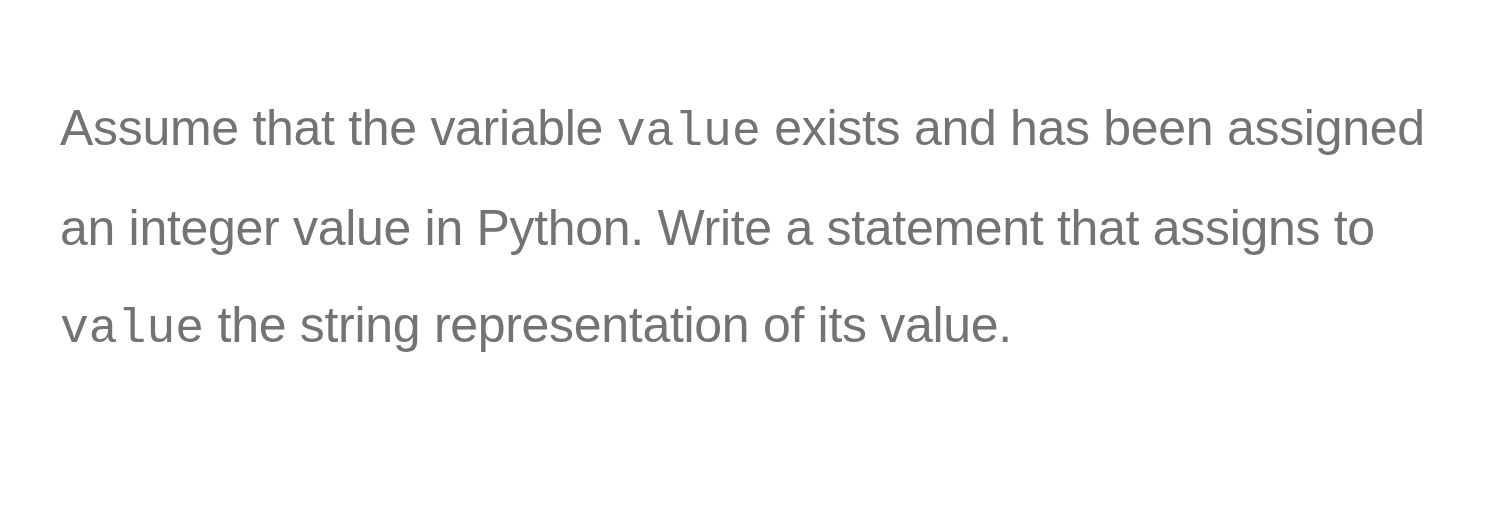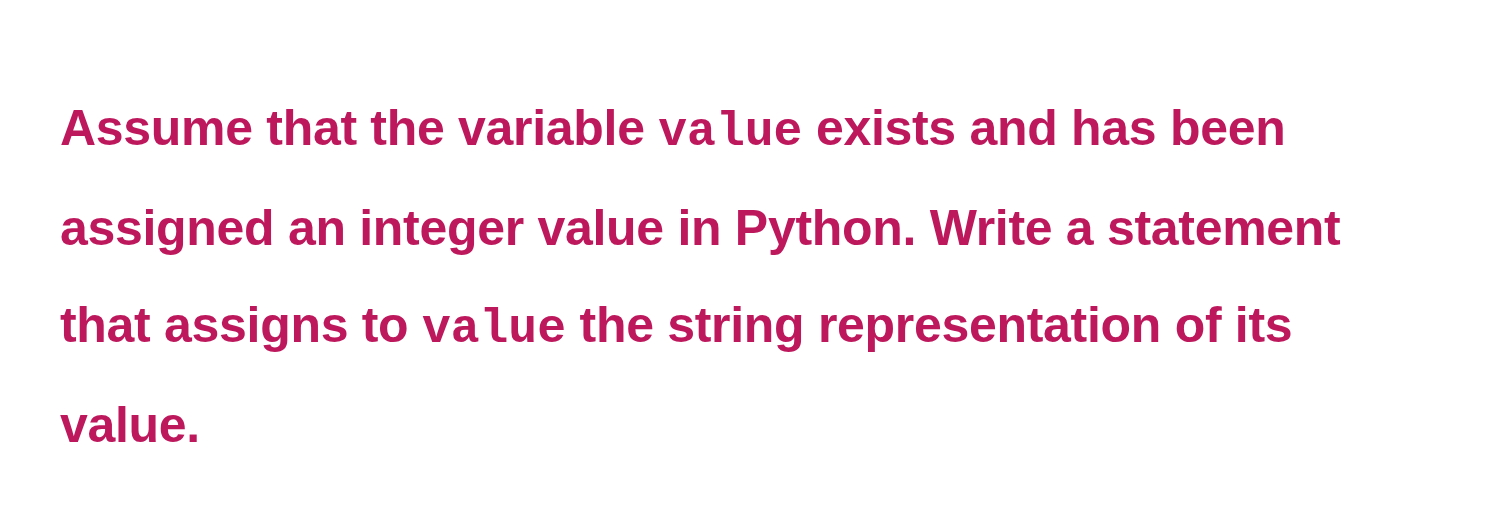--- a/index.html
+++ b/index.html
@@ -10,22 +10,22 @@
     body {
       width: 1500px;
       height: 528px;
       background: #ffffff;
       font-family: -apple-system, BlinkMacSystemFont, "Segoe UI", Helvetica, Arial, sans-serif;
       padding: 80px 60px 60px 60px;
     }
     .question-text {
       font-size: 50px;
       line-height: 1.95;
-      color: #be185d;
-      font-weight: 700;
+      color: #737373;
+      font-weight: 400;
       letter-spacing: -0.3px;
     }
     .code {
       font-family: "SF Mono", Menlo, Monaco, "Courier New", monospace;
       font-size: 48px;
       letter-spacing: 0;
     }
   </style>
 </head>
 <body>

